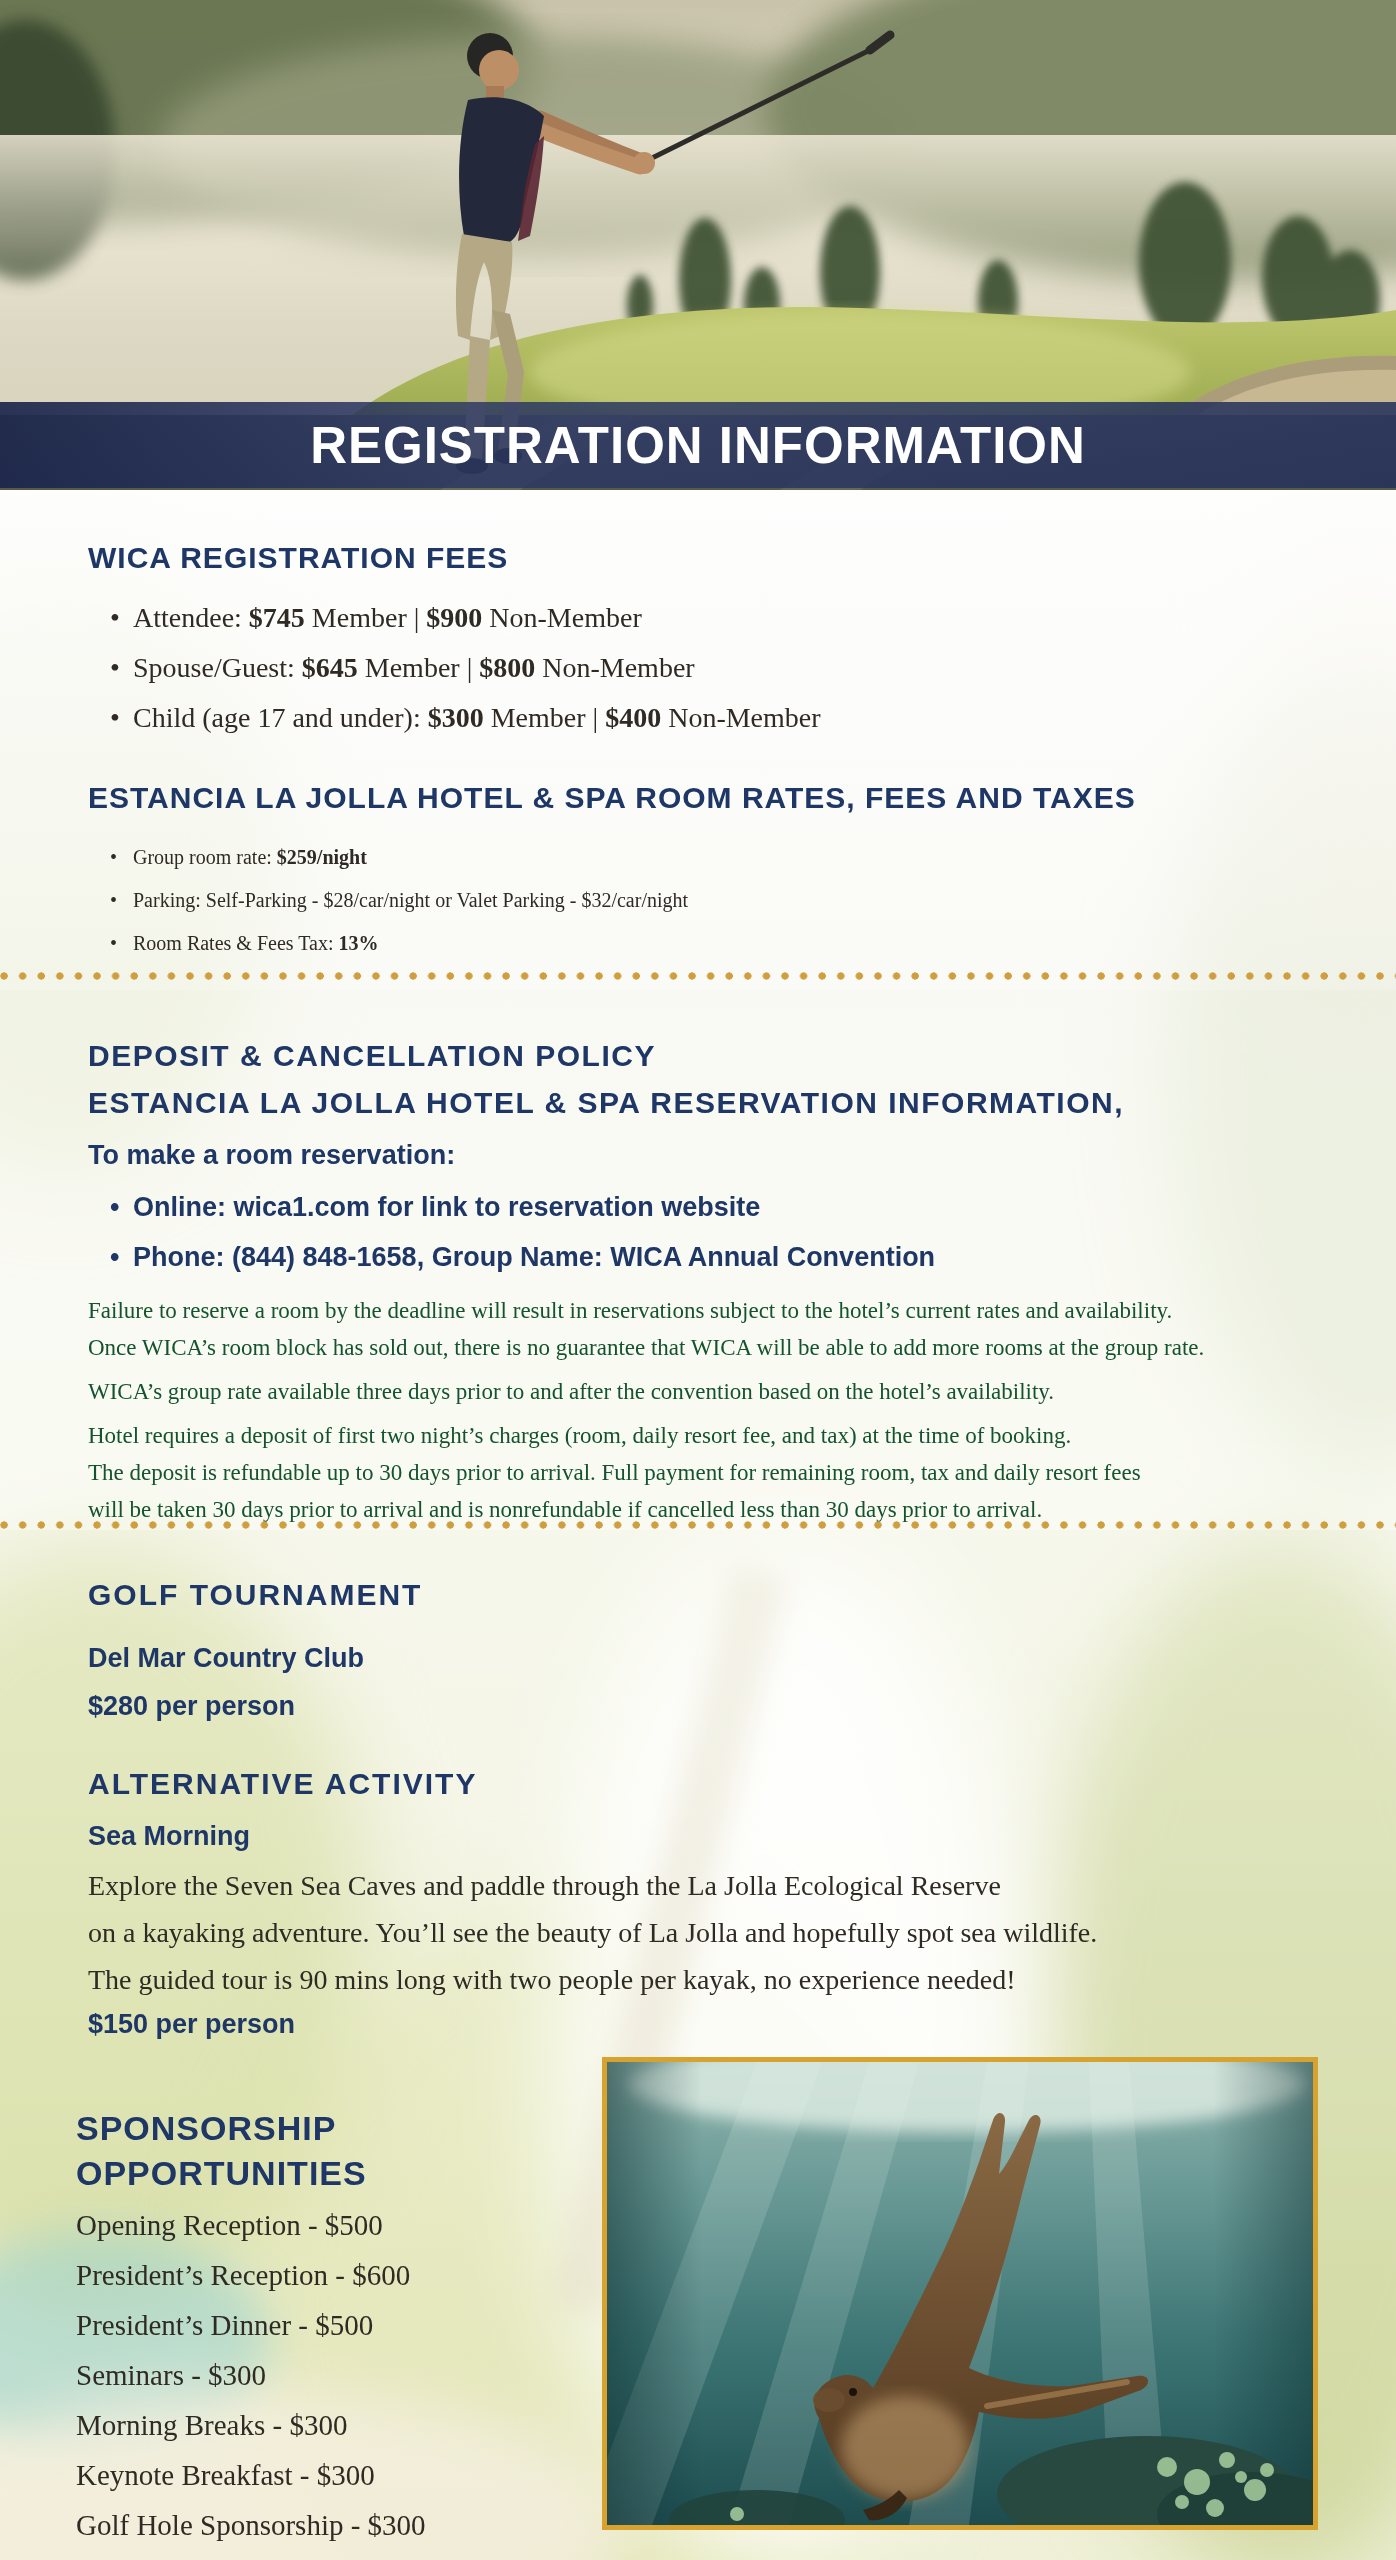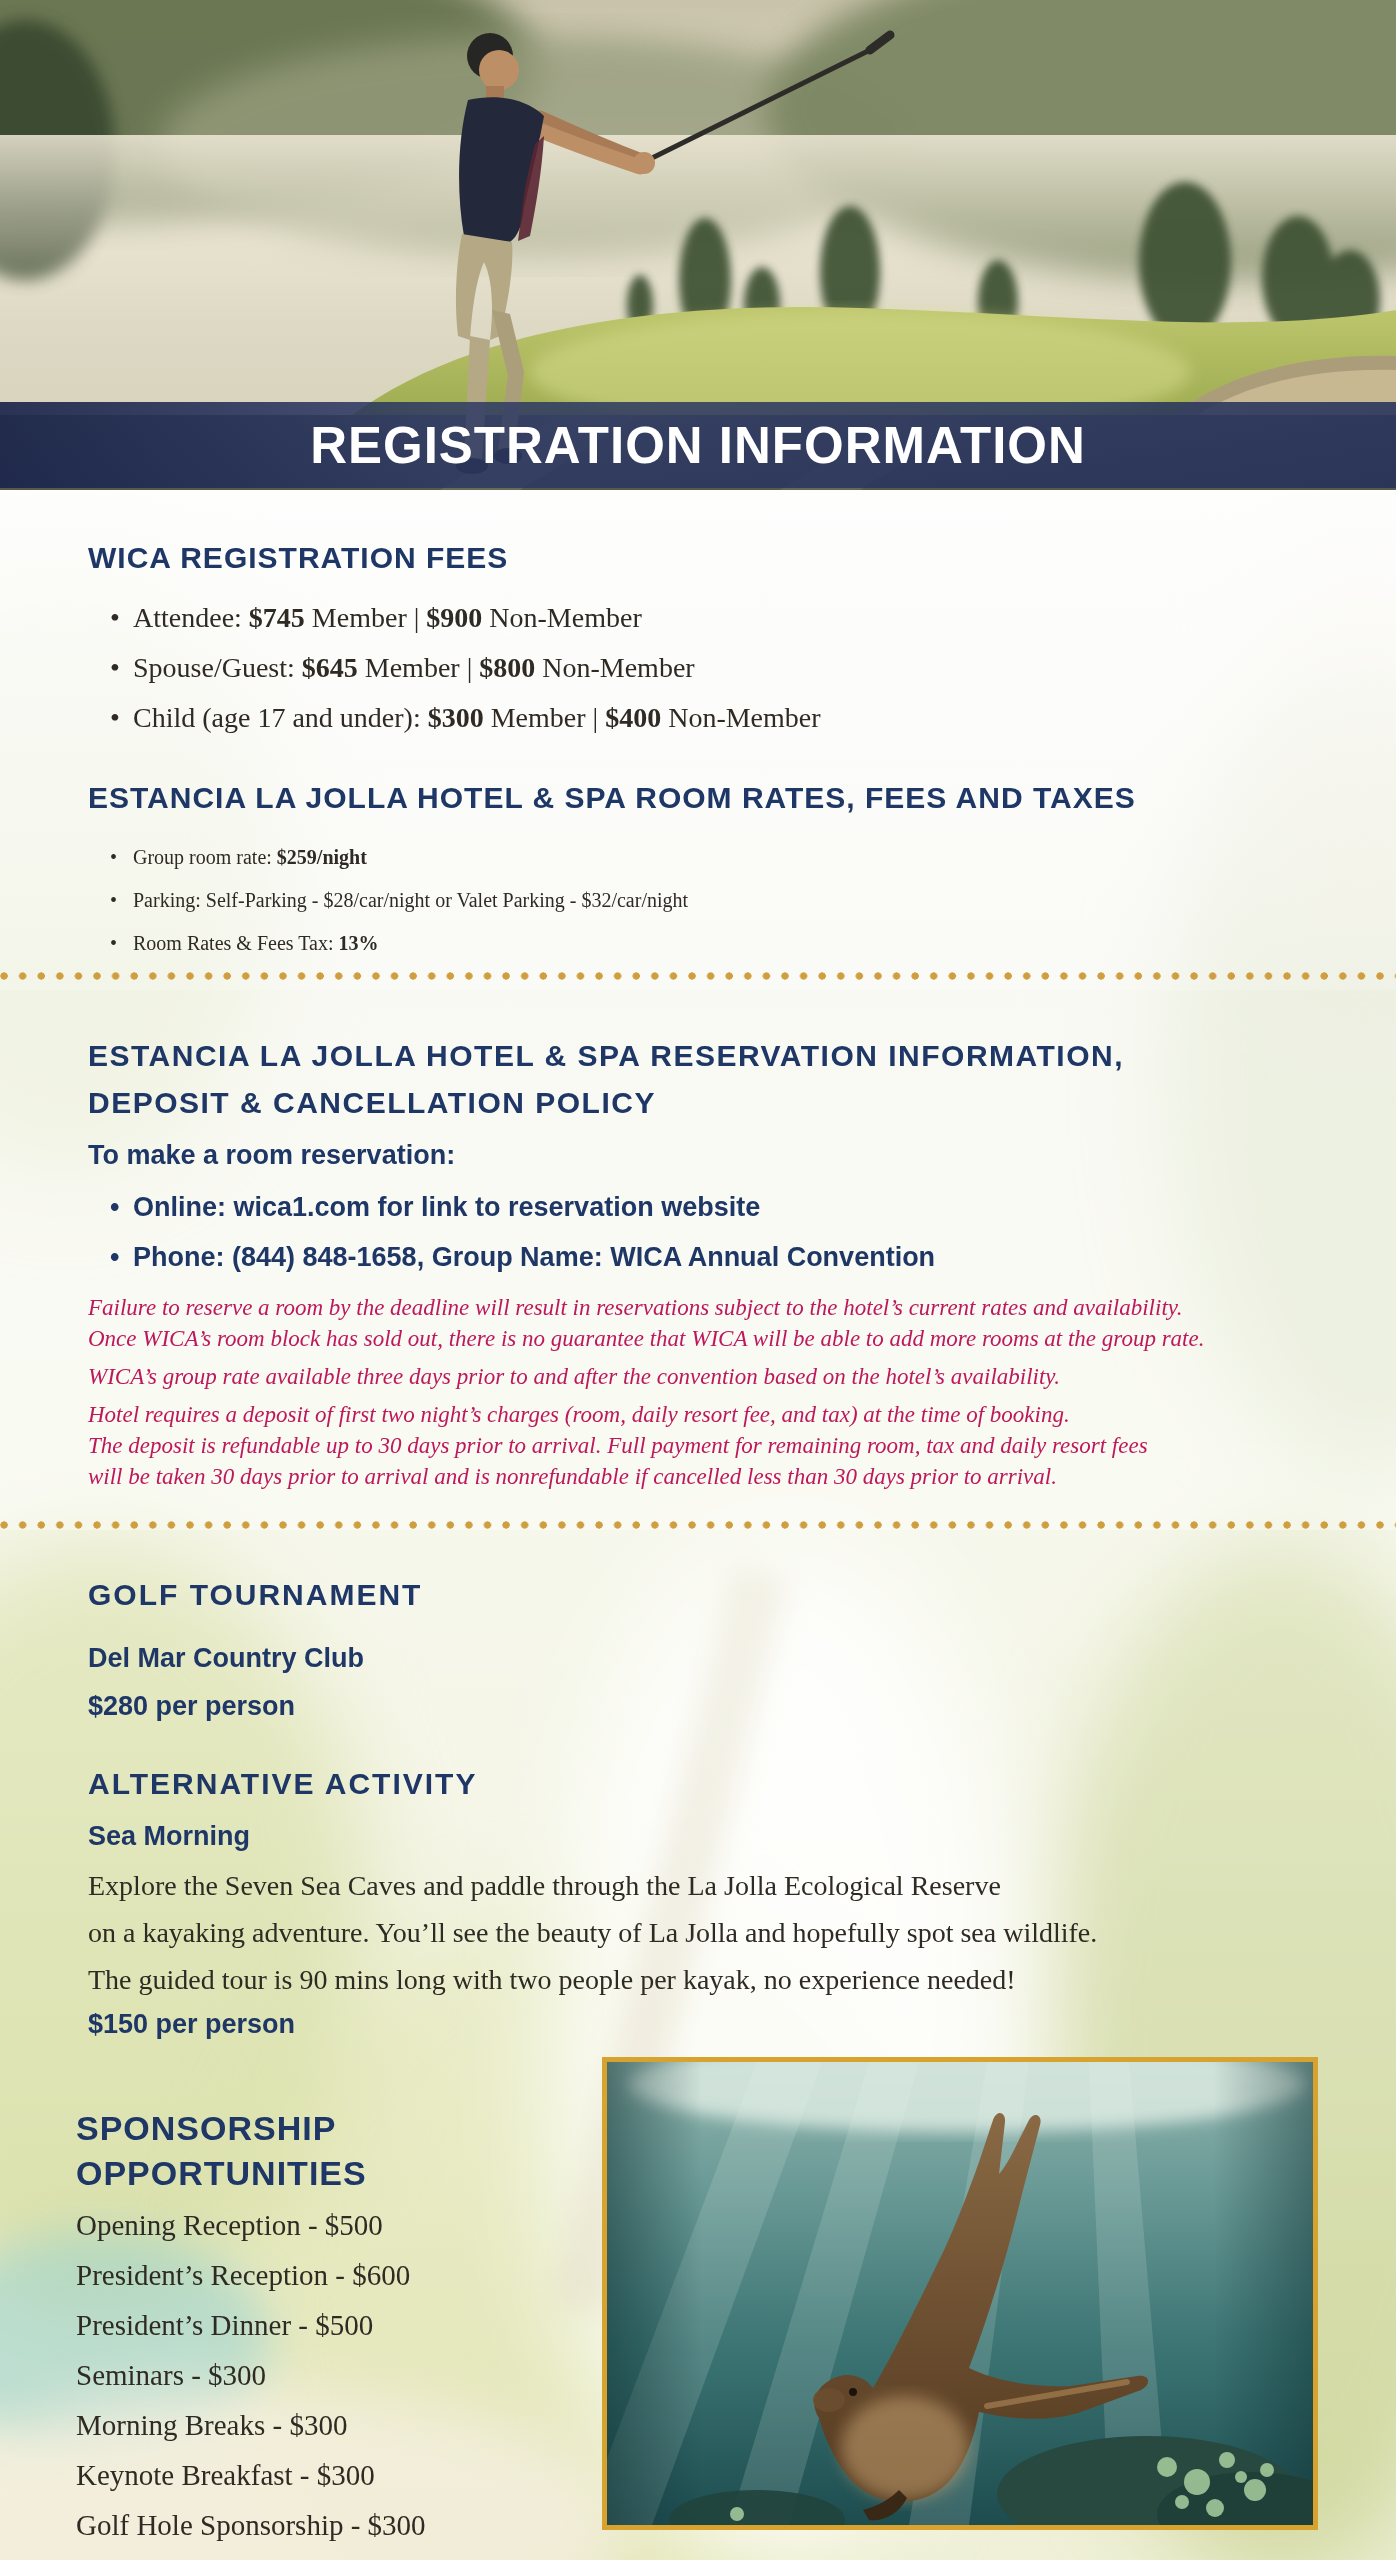--- a/index.html
+++ b/index.html
@@ -41,21 +41,21 @@
           font-size:30px;letter-spacing:1px;white-space:nowrap;}
   .sub-navy{font-family:"Liberation Sans",sans-serif;font-weight:700;color:#1e3766;
             font-size:27px;white-space:nowrap;}
   ul.blts{list-style:none;margin:0;padding:0;}
   ul.blts li{position:relative;padding-left:45px;white-space:nowrap;}
   ul.blts li::before{content:"•";position:absolute;left:22px;top:0;}
   ul.s1 li{line-height:50px;font-size:28px;color:#2f2b24;}
   ul.s2 li{line-height:43px;font-size:20px;color:#2f2b24;}
   ul.navy li{line-height:50px;font-family:"Liberation Sans",sans-serif;font-weight:700;
              font-size:27px;color:#1e3766;}
-  .fineprint p{margin:0 0 7px 0;font-size:23px;line-height:31px;color:#be185d;white-space:pre-line;font-style:italic;}
+  .fineprint p{margin:0 0 7px 0;font-size:23px;line-height:37px;color:#14532d;white-space:pre-line;}
   .dotted{position:absolute;left:0;width:1396px;height:8px;z-index:5;
           background-image:radial-gradient(circle at 4px 4px,#cf9f3f 3.4px,rgba(0,0,0,0) 3.9px);
           background-size:18.6px 8px;background-repeat:repeat-x;}
   .para{font-size:28px;line-height:47px;color:#2f2b24;white-space:pre-line;}
   .sponsor-h{font-family:"Liberation Sans",sans-serif;font-weight:700;color:#1e3766;
              font-size:34px;line-height:45px;letter-spacing:1px;}
   .sponsor-list div{font-size:29px;line-height:50px;color:#2f2b24;white-space:nowrap;}
 
   
   .sealion{position:absolute;left:602px;top:2057px;width:706px;height:463px;z-index:6;
@@ -171,22 +171,22 @@
   <div class="abs h-navy" style="left:88px;top:781px;">ESTANCIA LA JOLLA HOTEL &amp; SPA ROOM RATES, FEES AND TAXES</div>
   <ul class="abs blts s2" style="left:88px;top:836px;">
     <li><span>Group room rate: </span><b>$259/night</b></li>
     <li><span>Parking: Self-Parking - $28/car/night or Valet Parking - $32/car/night</span></li>
     <li><span>Room Rates &amp; Fees Tax: </span><b>13%</b></li>
   </ul>
 
   <div class="dotted" style="top:972px;"></div>
 
   <div class="abs h-navy" style="left:88px;top:1032px;line-height:47px;letter-spacing:1.5px;">
+    <div>DEPOSIT &amp; CANCELLATION POLICY</div>
     <div>ESTANCIA LA JOLLA HOTEL &amp; SPA RESERVATION INFORMATION,</div>
-    <div>DEPOSIT &amp; CANCELLATION POLICY</div>
   </div>
   <div class="abs sub-navy" style="left:88px;top:1140px;">To make a room reservation:</div>
   <ul class="abs blts navy" style="left:88px;top:1182px;">
     <li>Online: wica1.com for link to reservation website</li>
     <li>Phone: (844) 848-1658, Group Name: WICA Annual Convention</li>
   </ul>
   <div class="abs fineprint" style="left:88px;top:1292px;width:1240px;">
     <p>Failure to reserve a room by the deadline will result in reservations subject to the hotel’s current rates and availability.
 Once WICA’s room block has sold out, there is no guarantee that WICA will be able to add more rooms at the group rate.</p>
     <p style="">WICA’s group rate available three days prior to and after the convention based on the hotel’s availability.</p>

